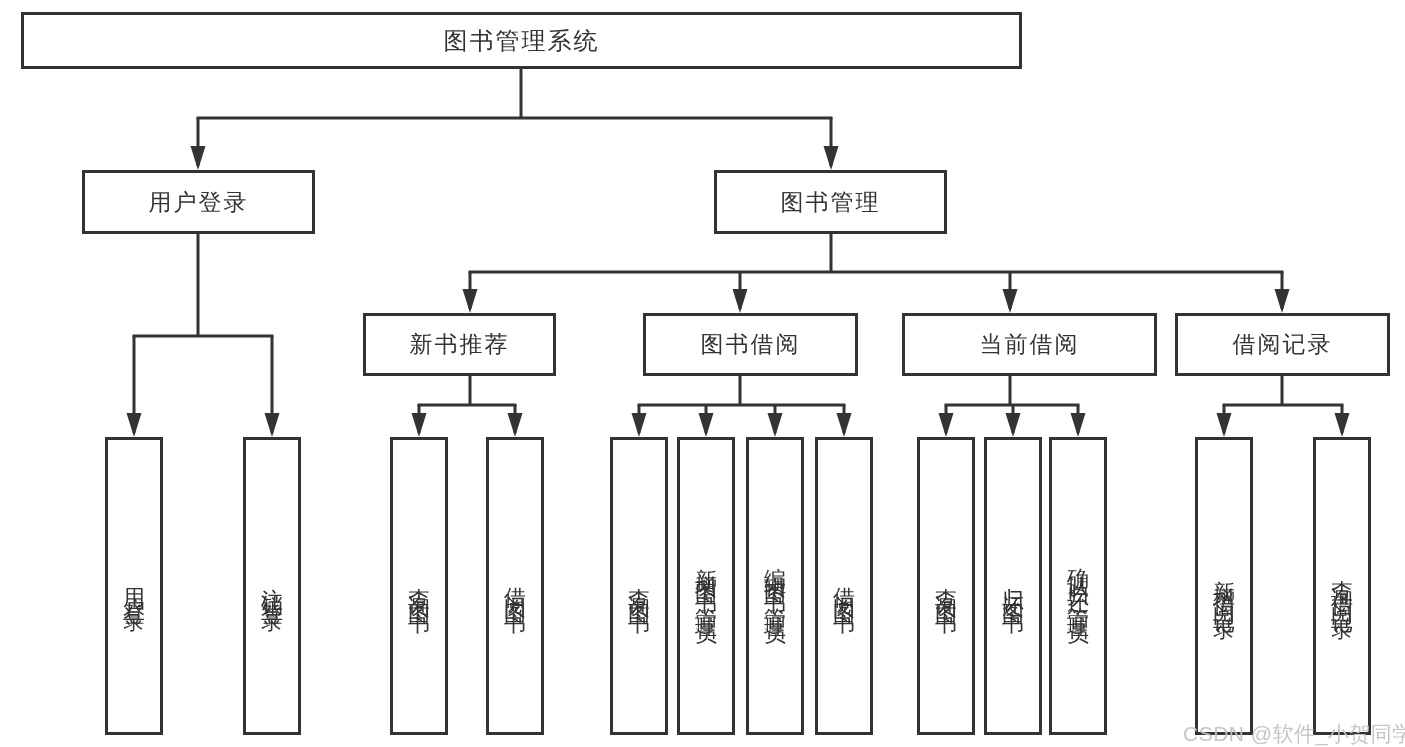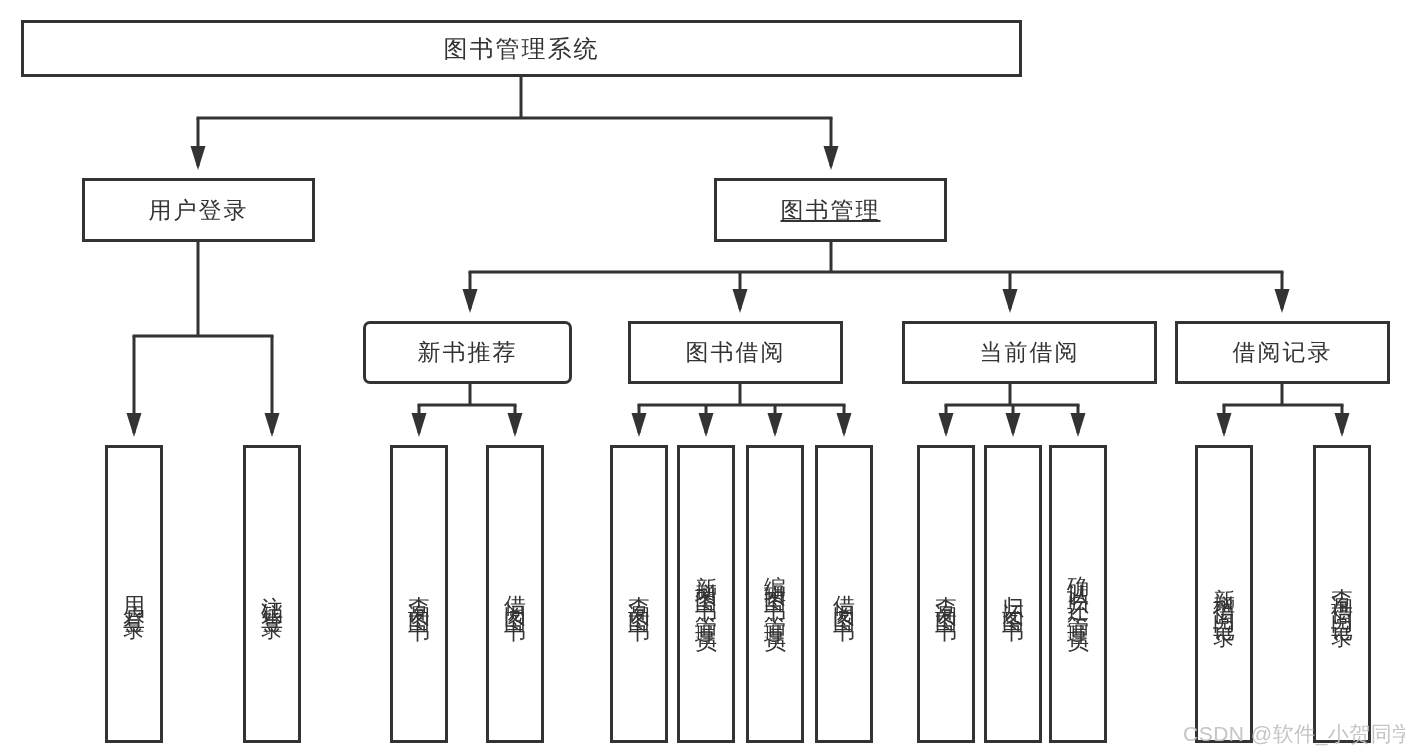--- a/index.html
+++ b/index.html
@@ -3,21 +3,21 @@
 <meta charset="utf-8">
 <style>
   html,body{margin:0;padding:0;background:#ffffff;}
   #stage{
     position:relative;width:1405px;height:747px;background:#ffffff;overflow:hidden;
     font-family:"Liberation Sans",sans-serif;color:#333333;
   }
   #wires{position:absolute;left:0;top:0;pointer-events:none;}
   .node{
     position:absolute;box-sizing:border-box;border:3px solid #333333;background:#ffffff;
-    display:flex;align-items:center;justify-content:center;margin-top:8px;
+    display:flex;align-items:center;justify-content:center;
   }
   .h-node span{font-size:23px;letter-spacing:2px;white-space:nowrap;}
   .root-node span{font-size:24px;letter-spacing:2px;}
   .v-node span{
     writing-mode:vertical-rl;text-orientation:mixed;
     font-size:22px;letter-spacing:8px;line-height:1;white-space:nowrap;
   }
   #watermark{
     position:absolute;left:1183px;top:720px;z-index:5;
     font-size:21px;letter-spacing:0.5px;color:#c2c2c2;opacity:0.95;white-space:nowrap;
@@ -66,28 +66,28 @@
     </g>
   </svg>
 
   <div class="node h-node root-node" style="left:21px;top:12px;width:1001px;height:57px;">
     <span>图书管理系统</span>
   </div>
 
   <div class="node h-node" style="left:82px;top:170px;width:233px;height:64px;">
     <span>用户登录</span>
   </div>
-  <div class="node h-node" style="left:714px;top:170px;width:233px;height:64px;text-decoration:underline;">
+  <div class="node h-node" style="left:714px;top:170px;width:233px;height:64px;">
     <span>图书管理</span>
   </div>
 
-  <div class="node h-node" style="left:363px;top:313px;width:209px;height:63px;border-radius:7px;">
+  <div class="node h-node" style="left:363px;top:313px;width:193px;height:63px;">
     <span>新书推荐</span>
   </div>
-  <div class="node h-node" style="left:628px;top:313px;width:215px;height:63px;">
+  <div class="node h-node" style="left:643px;top:313px;width:215px;height:63px;">
     <span>图书借阅</span>
   </div>
   <div class="node h-node" style="left:902px;top:313px;width:255px;height:63px;">
     <span>当前借阅</span>
   </div>
   <div class="node h-node" style="left:1175px;top:313px;width:215px;height:63px;">
     <span>借阅记录</span>
   </div>
 
   <div class="node v-node" style="left:105px;top:437px;width:58px;height:298px;">

